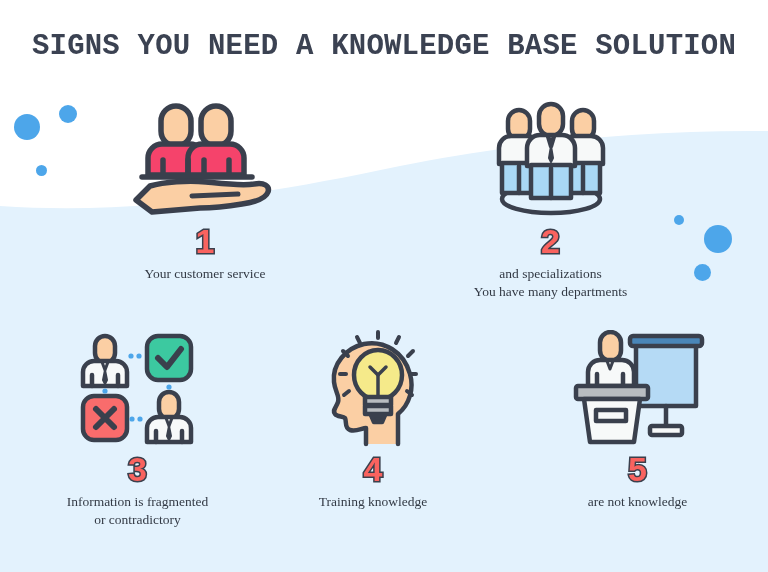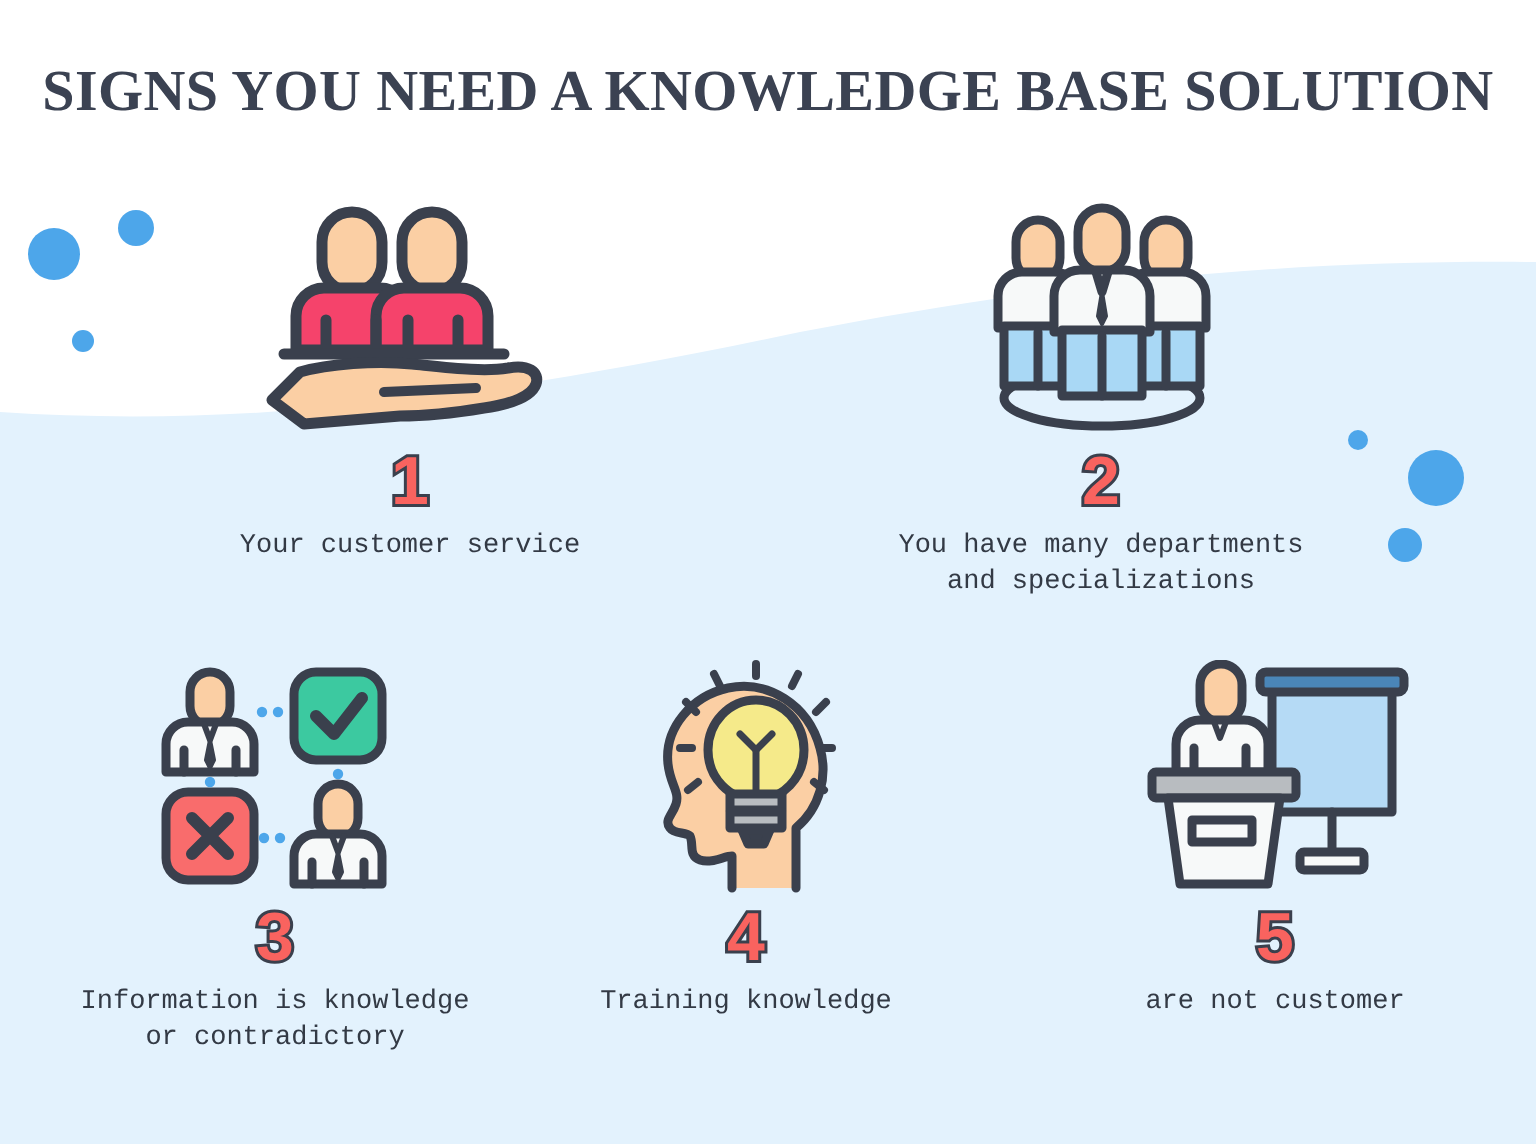--- a/index.html
+++ b/index.html
@@ -13,41 +13,41 @@
   #canvas { position:absolute; inset:0; width:768px; height:572px; }
 
   .wave-layer { position:absolute; inset:0; width:768px; height:572px; }
 
   .title {
     position:absolute; left:0; top:30px; width:768px;
     text-align:center;
     font-size:29px; font-weight:bold;
     letter-spacing:0.2px;
     color:#3b4252;
-    font-family:Liberation Serif, serif;
+    font-family:Liberation Mono, monospace;
   }
 
   .deco { position:absolute; border-radius:50%; background:#4da6ea; }
 
   .item { position:absolute; text-align:center; }
   .icon-wrap { display:flex; justify-content:center; align-items:flex-end; }
   .num {
     font-size:34px; font-weight:bold;
     color:#f9635f;
     -webkit-text-stroke:3px #3a404d;
     paint-order:stroke fill;
     line-height:1;
     margin-top:4px;
     font-family:"Liberation Sans", sans-serif;
   }
   .cap {
     font-size:13.5px; line-height:1.3;
     color:#333a45;
     margin-top:7px;
-    font-family:Liberation Mono, monospace;
+    font-family:Liberation Serif, serif;
   }
 </style>
 </head>
 <body>
 
 <div id="canvas">
 
   <svg class="wave-layer" viewBox="0 0 768 572">
     <rect x="0" y="0" width="768" height="572" fill="#ffffff"></rect>
     <path d="M0,206 C120,214 240,200 400,166 C540,139 650,130 768,131 L768,572 L0,572 Z" fill="#e3f2fd"></path>
@@ -110,22 +110,22 @@
           <path d="M41,66 L41,48 A13,13 0 0 1 54,35 L76,35 A13,13 0 0 1 89,48 L89,66 Z" fill="#f7f9f9"></path>
           <path d="M62,36 L65,46 L68,36" fill="none"></path>
           <path d="M65,46 L63,58 L65,62 L67,58 Z" fill="#3a404d" stroke-width="2"></path>
           <rect x="45" y="65" width="40" height="33" fill="#a9d8f5"></rect>
           <line x1="65" y1="68" x2="65" y2="98"></line>
         </g>
       </svg>
     </div>
     <div class="num">2</div>
     <div class="cap">
+      <div>and specializations</div>
       <div>You have many departments</div>
-      <div>and specializations</div>
     </div>
   </div>
 
   <div class="item" style="left:30px; top:330px; width:215px;">
     <div class="icon-wrap">
       <svg width="125" height="118" viewBox="0 0 125 118">
         <g stroke="#3a404d" stroke-width="4.5" stroke-linecap="round" stroke-linejoin="round">
 
           <rect x="20" y="6" width="20" height="27" rx="10" fill="#fbcfa4"></rect>
           <path d="M8,56 L8,42 A11,11 0 0 1 19,31 L41,31 A11,11 0 0 1 52,42 L52,56 Z" fill="#f7f9f9"></path>
@@ -152,21 +152,21 @@
           <circle cx="64" cy="26" r="2.6"></circle>
           <circle cx="30" cy="61" r="2.6"></circle>
           <circle cx="94" cy="57" r="2.6"></circle>
           <circle cx="57" cy="89" r="2.6"></circle>
           <circle cx="65" cy="89" r="2.6"></circle>
         </g>
       </svg>
     </div>
     <div class="num">3</div>
     <div class="cap">
-      <div>Information is knowledge</div>
+      <div>Information is fragmented</div>
       <div>or contradictory</div>
     </div>
   </div>
 
   <div class="item" style="left:268px; top:330px; width:210px;">
     <div class="icon-wrap">
       <svg width="110" height="118" viewBox="0 0 110 118">
         <g stroke="#3a404d" stroke-width="4.5" stroke-linecap="round" stroke-linejoin="round">
           <path d="M80,114 L80,84 C92,74 96,58 92,44 C86,22 66,10 46,14 C28,18 14,34 16,52 C17,62 22,66 20,72 C18,78 14,80 17,84 C19,87 25,86 27,88 C29,92 26,98 32,100 C38,102 44,98 48,98 L48,114" fill="#fbcfa4"></path>
           <ellipse cx="60" cy="45" rx="24" ry="25" fill="#f5ea8a"></ellipse>
@@ -212,17 +212,17 @@
           <line x1="53" y1="44" x2="53" y2="56"></line>
 
           <rect x="6" y="56" width="72" height="13" rx="2" fill="#b8bcc0"></rect>
           <path d="M14,69 L70,69 L64,112 L20,112 Z" fill="#f7f9f9"></path>
           <rect x="26" y="80" width="30" height="11" fill="none"></rect>
         </g>
       </svg>
     </div>
     <div class="num">5</div>
     <div class="cap">
-      <div>are not customer</div>
+      <div>are not knowledge</div>
     </div>
   </div>
 
 </div>
 
 </body></html>

